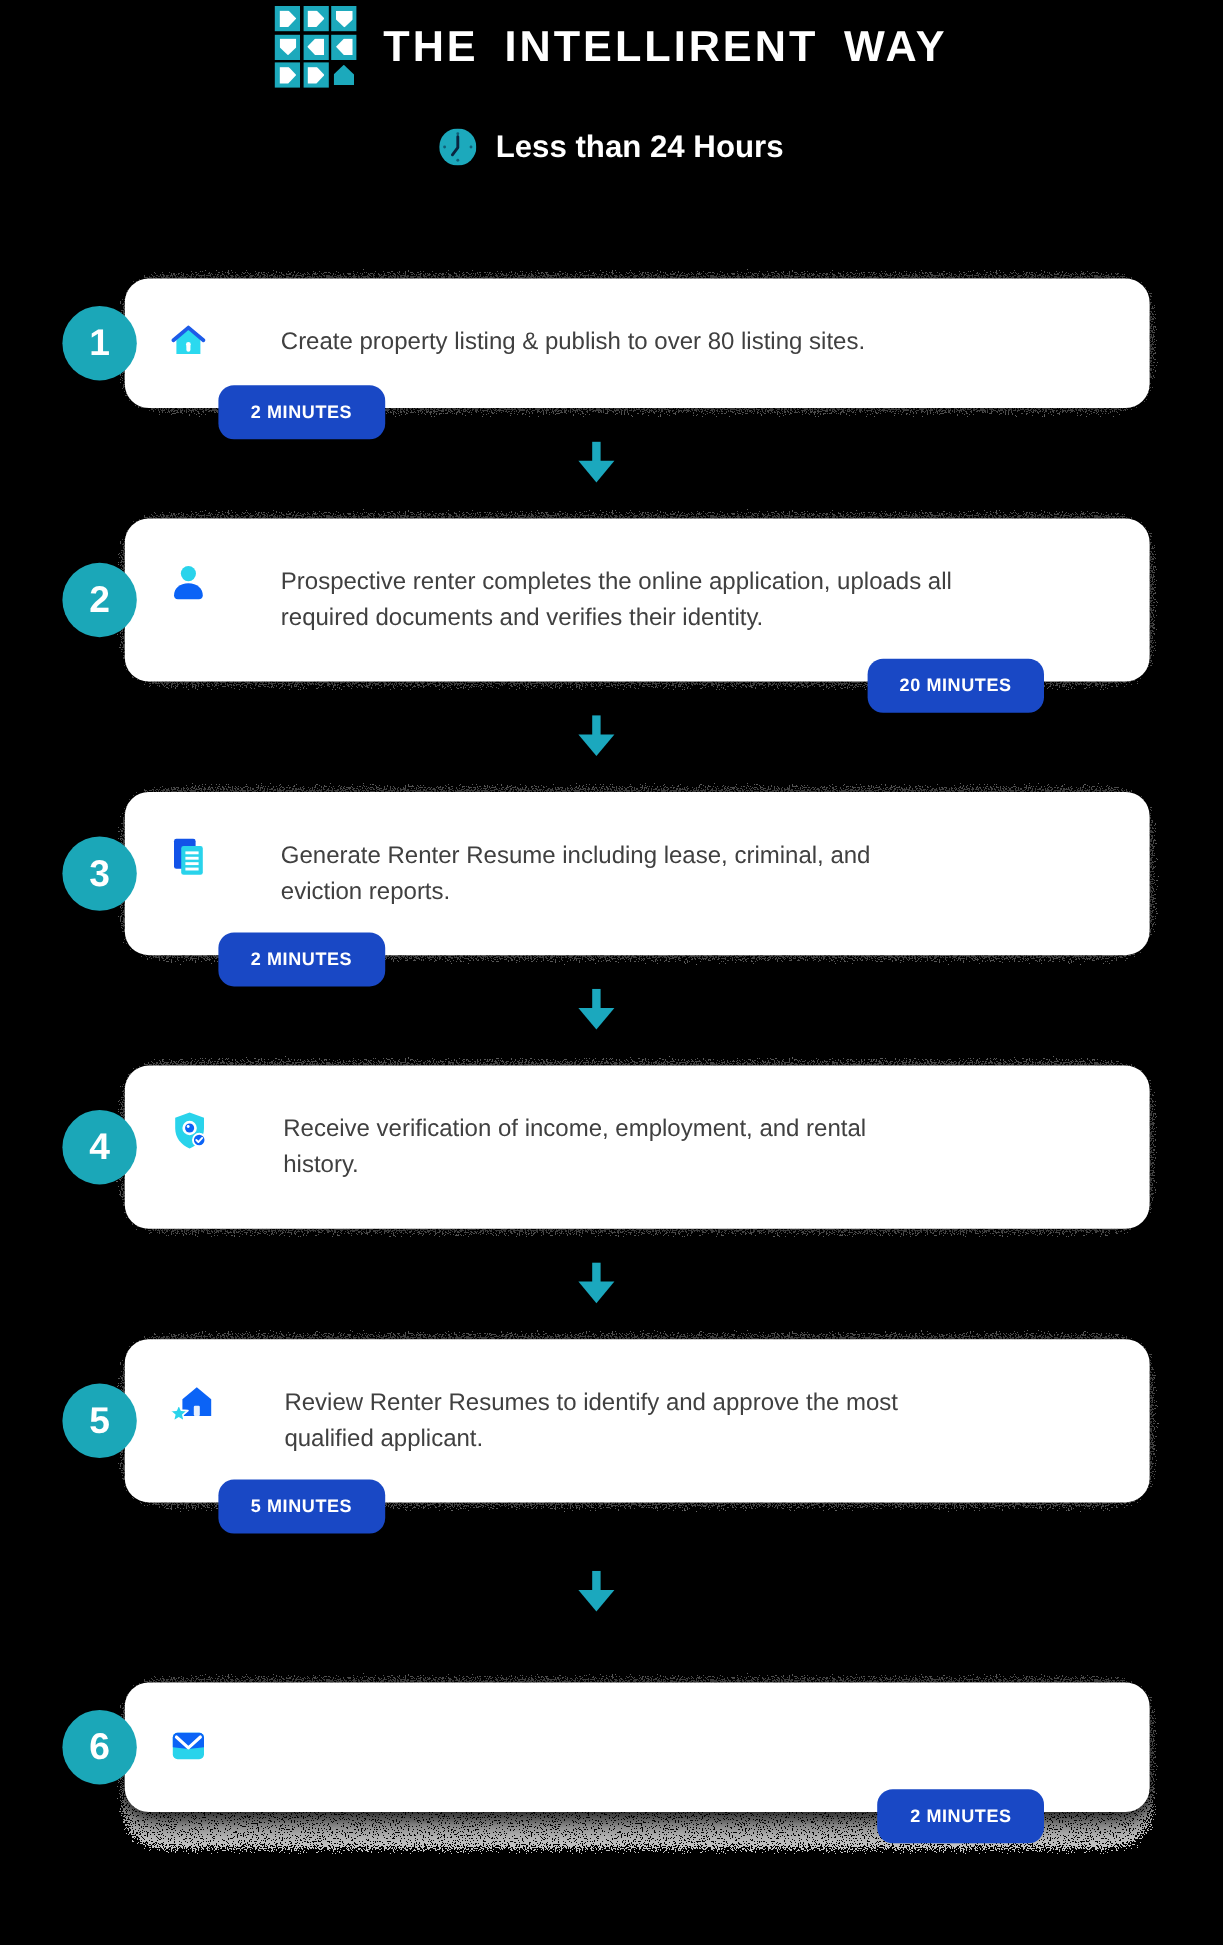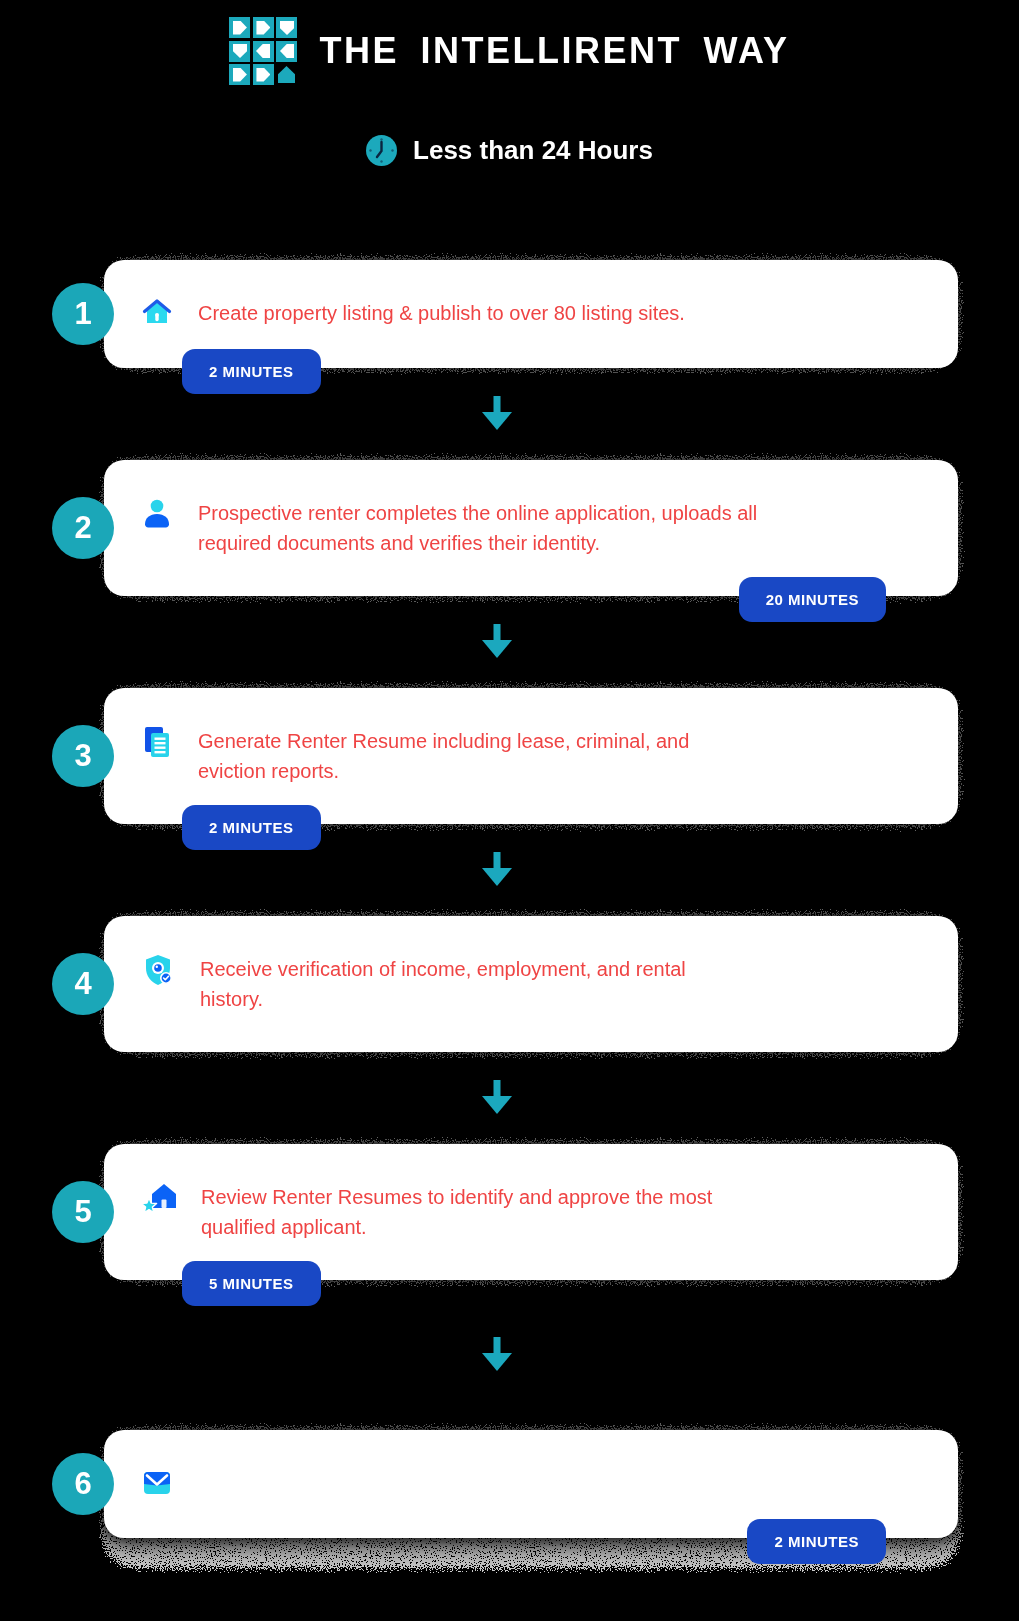--- a/index.html
+++ b/index.html
@@ -4,69 +4,69 @@
 <style>
   html,body{margin:0;padding:0;background:#000;}
   body{
     width:1019px;height:1621px;overflow:hidden;position:relative;
     font-family:"Liberation Sans", sans-serif;
     -webkit-font-smoothing:antialiased;
   }
   
   .header-row{
     display:flex;align-items:center;justify-content:center;gap:22px;
-    padding-top:16px;height:70px;
+    padding-top:4px;height:70px;
   }
   .logo-grid{
     display:grid;grid-template-columns:repeat(3,21px);grid-auto-rows:21px;gap:2.5px;
   }
   .logo-cell{background:#1CA9BC;position:relative;}
   .logo-cell.blank{background:transparent;}
   .pent{position:absolute;inset:3.5px;background:#fff;
         clip-path:polygon(0 0,52% 0,100% 50%,52% 100%,0 100%);}
   .pent.teal{background:#1CA9BC;inset:2px;}
   .dir-right{transform:rotate(0deg);}
   .dir-down{transform:rotate(90deg);}
   .dir-left{transform:rotate(180deg);}
   .dir-up{transform:rotate(-90deg);}
   .page-title{
     color:#fff;font-size:36px;font-weight:800;letter-spacing:2.5px;word-spacing:9px;
     white-space:nowrap;
   }
   .subtitle-row{
-    margin-top:46px;display:flex;align-items:center;justify-content:center;gap:16px;height:36px;
+    margin-top:30px;display:flex;align-items:center;justify-content:center;gap:16px;height:36px;
   }
   .subtitle-text{color:#fff;font-size:26px;font-weight:700;}
   
   .steps{margin:92px 61px 0 104px;position:relative;}
   .step{position:relative;}
   .halo{position:absolute;top:-60px;left:-90px;z-index:0;pointer-events:none;}
   .card{
     position:relative;z-index:1;background:#fff;border-radius:20px;
     padding:38px 40px 38px 36px;box-sizing:border-box;min-height:106px;
     display:flex;align-items:flex-start;gap:24px;
     box-shadow:0 0 16px 3px rgba(0,0,0,0.92), 0 0 36px 13px rgba(0,0,0,0.55);
   }
   .step-icon{flex:0 0 auto;margin-top:-2px;}
   .step-text{
-    font-size:20px;line-height:30px;color:#ef4444;white-space:pre-line;max-width:720px;
+    font-size:20px;line-height:30px;color:#404040;white-space:pre-line;max-width:720px;margin-left:36px;
   }
   .num{
     position:absolute;left:-52px;top:50%;transform:translateY(-50%);
     width:62px;height:62px;border-radius:50%;background:#1BA7B8;color:#fff;
     font-size:31px;font-weight:700;display:flex;align-items:center;justify-content:center;
     z-index:2;
   }
   .badge{
     position:absolute;bottom:-26px;background:#1948C5;color:#fff;
     font-size:15px;font-weight:700;letter-spacing:0.5px;white-space:nowrap;
     padding:14px 27px;border-radius:13px;z-index:2;text-align:center;
   }
   .badge-left{left:78px;}
-  .badge-right{right:72px;}
+  .badge-right{right:88px;}
   .arrow-gap{
     height:92px;display:flex;align-items:center;justify-content:center;
     position:relative;z-index:3;
   }
   .arrow-gap.tall{height:150px;}
   .arrow-gap svg{transform:translateX(-34px);}
 </style>
 </head>
 <body>
 

